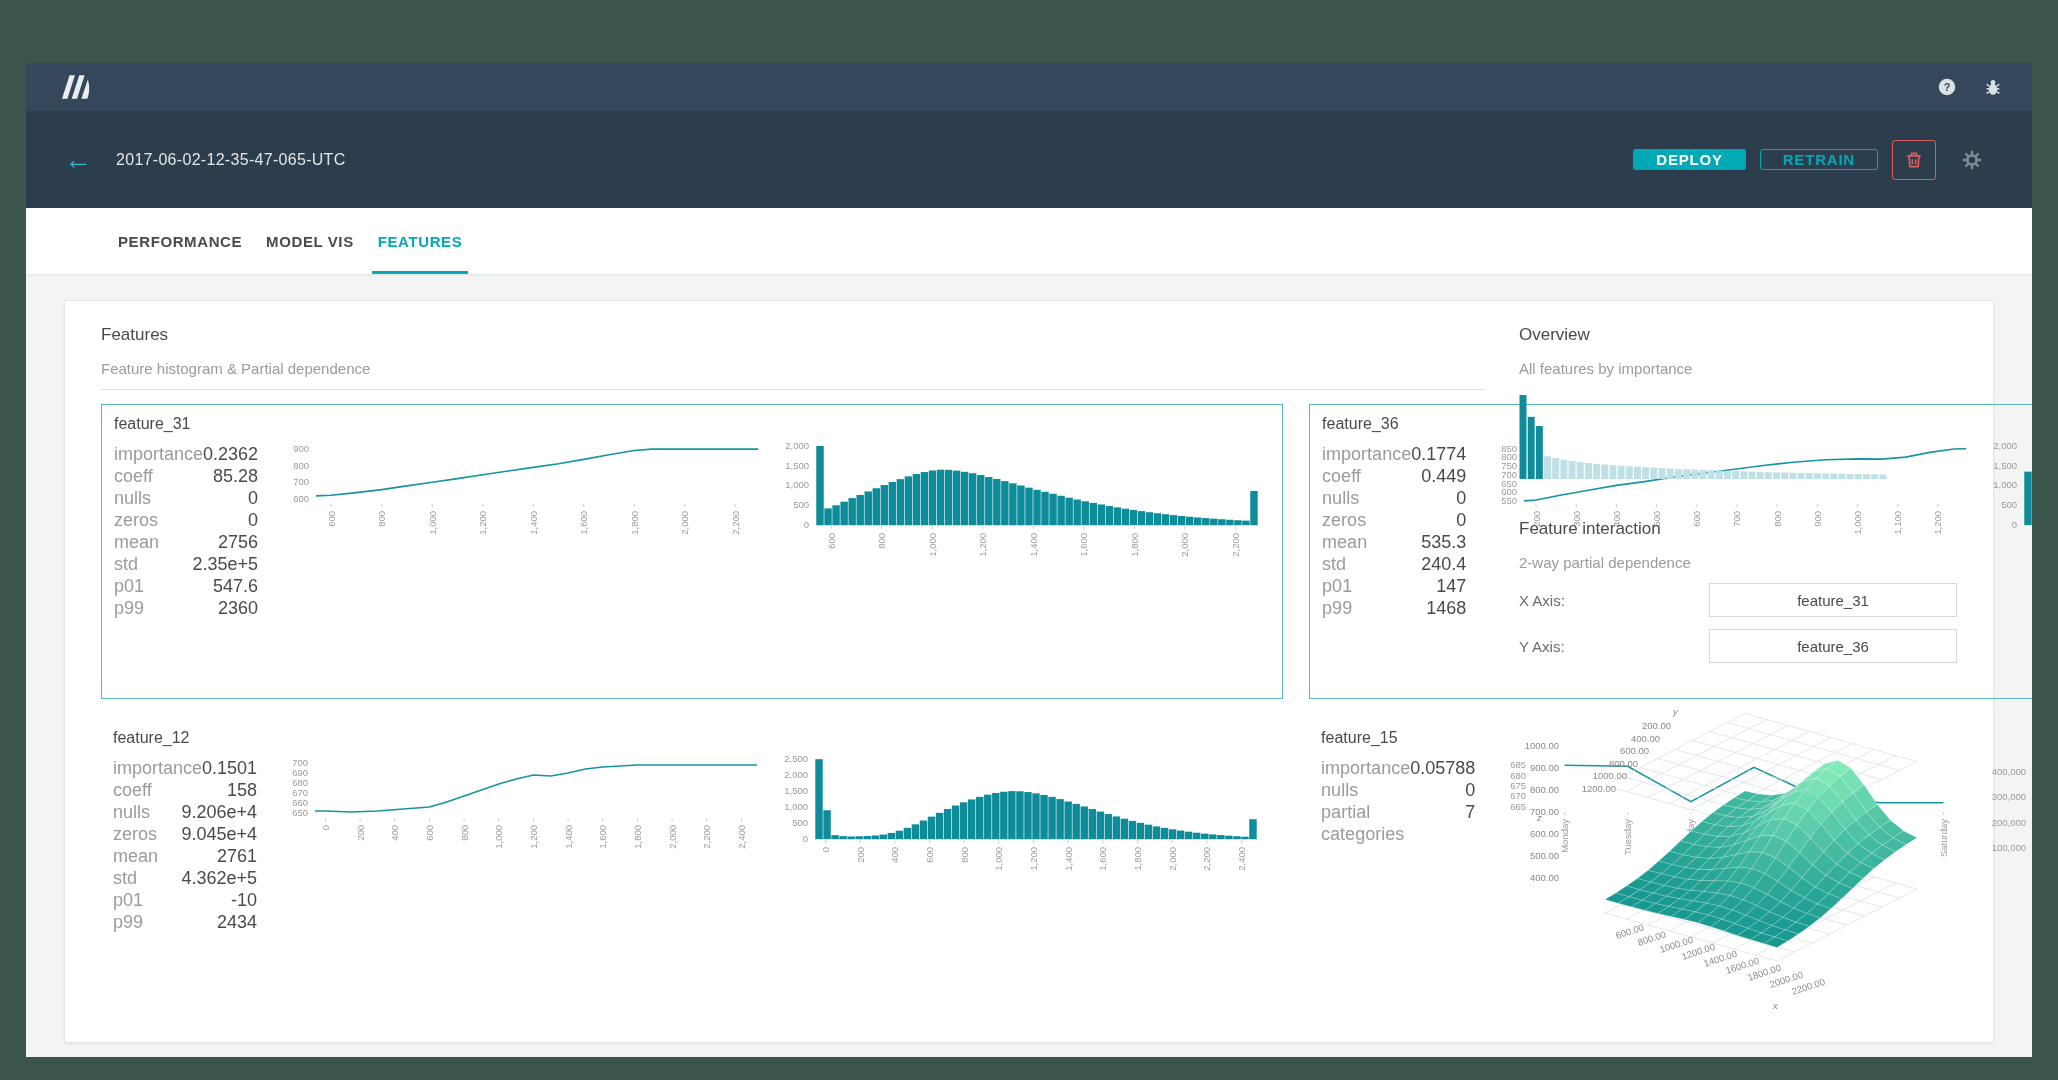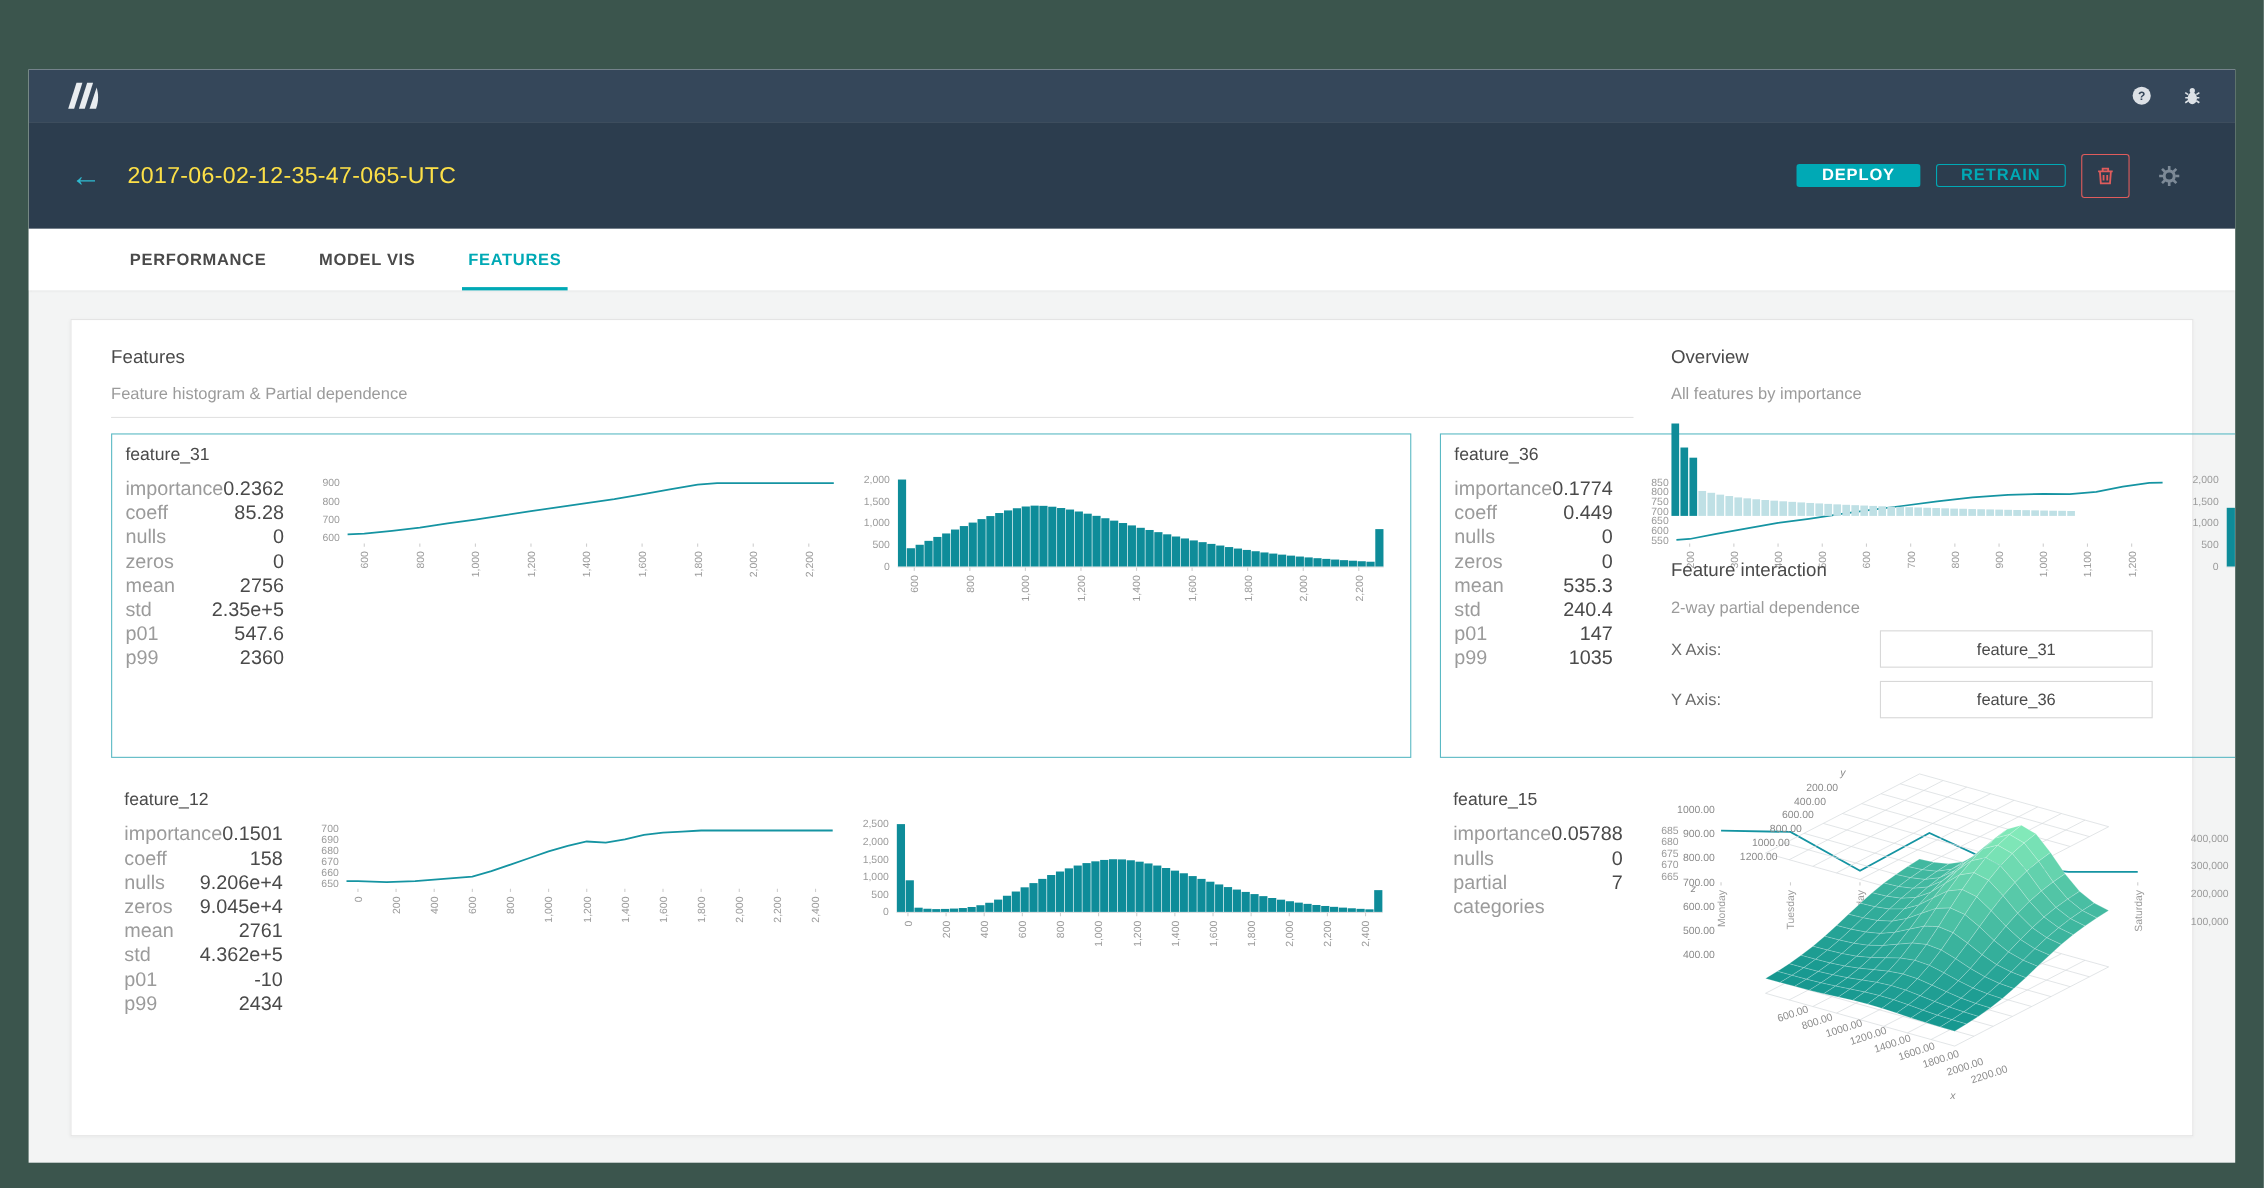--- a/index.html
+++ b/index.html
@@ -4,28 +4,28 @@
 <style>
 *{box-sizing:border-box;margin:0;padding:0}
 html,body{width:2058px;height:1080px}
 body{background:#3b554d;font-family:"Liberation Sans",sans-serif;position:relative;overflow:hidden}
 .frame{position:absolute;left:26px;top:63px;width:2006px;height:994px;background:#f3f4f4;display:flex;flex-direction:column;overflow:hidden}
 .topbar{height:48px;background:#35475a;display:flex;align-items:center;padding:0 28px;flex:0 0 auto}
 .topbar-right{margin-left:auto;display:flex;gap:24px;align-items:center}
 .tb-icon{width:22px;height:22px;cursor:pointer}
 .titlebar{height:97px;background:#2c3d4e;display:flex;align-items:center;padding:0 38px;flex:0 0 auto}
 .back{color:#2fb9cf;font-size:28px;margin-right:24px;cursor:pointer;line-height:1}
-.model-title{color:#fde047;font-size:21px;font-weight:400;letter-spacing:.3px}
+.model-title{color:#e5e5e5;font-size:16px;font-weight:400;letter-spacing:.3px}
 .actions{margin-left:auto;display:flex;align-items:center;gap:14px}
 .btn{font-size:15px;font-weight:700;letter-spacing:.8px;padding:1px 22px;border-radius:3px;border:1px solid transparent;cursor:pointer;font-family:inherit}
 .btn-deploy{background:#00a9b5;color:#fff}
 .btn-retrain{background:transparent;border-color:#00a9b5;color:#00a9b5}
 .icon-btn{background:transparent;border:1px solid transparent;border-radius:3px;width:44px;height:40px;display:flex;align-items:center;justify-content:center;cursor:pointer}
 .btn-trash{border-color:#e05c5c}
-.tabs{height:56px;background:#fff;display:flex;align-items:stretch;padding:0 0 0 92px;gap:48px;flex:0 0 auto;box-shadow:0 1px 2px rgba(0,0,0,.08)}
+.tabs{height:66px;background:#fff;display:flex;align-items:stretch;padding:0 0 0 92px;gap:24px;flex:0 0 auto;box-shadow:0 1px 2px rgba(0,0,0,.08)}
 .tab{display:flex;align-items:center;font-size:15px;font-weight:700;letter-spacing:.6px;color:#4a4a4a;position:relative;cursor:pointer}
 .tab.active{color:#00a9b5}
 .tab.active::after{content:"";position:absolute;left:-6px;right:-6px;bottom:0;height:3px;background:#00a9b5}
 .content{flex:1;padding:26px 38px;overflow:hidden}
 .card{background:#fff;border:1px solid #e4e4e4;box-shadow:0 1px 3px rgba(0,0,0,.06);padding:24px 36px 26px;display:flex;gap:34px}
 .main-col{flex:1;min-width:0}
 h2.sec{font-size:17px;font-weight:400;color:#4a4a4a}
 .sub{font-size:15px;color:#9b9b9b;margin-top:15px}
 .main-col hr{border:none;border-top:1px solid #e2e2e2;margin:12px 0 14px}
 .panel-grid{display:grid;grid-template-columns:1fr 1fr;grid-template-rows:295px 278px;column-gap:26px;row-gap:20px}
@@ -293,21 +293,21 @@
                   <div class="stat-row">
                     <span class="sl">std</span>
                     <span class="sv">240.4</span>
                   </div>
                   <div class="stat-row">
                     <span class="sl">p01</span>
                     <span class="sv">147</span>
                   </div>
                   <div class="stat-row">
                     <span class="sl">p99</span>
-                    <span class="sv">1035</span>
+                    <span class="sv">1468</span>
                   </div>
                 </div>
               <div class="charts">
                 <svg width="500" height="104">
                     <text x="39" y="12.515151515151516" text-anchor="end" font-size="9.5" fill="#9b9b9b">850</text>
                     <text x="39" y="21.303030303030305" text-anchor="end" font-size="9.5" fill="#9b9b9b">800</text>
                     <text x="39" y="30.09090909090909" text-anchor="end" font-size="9.5" fill="#9b9b9b">750</text>
                     <text x="39" y="38.878787878787875" text-anchor="end" font-size="9.5" fill="#9b9b9b">700</text>
                     <text x="39" y="47.666666666666664" text-anchor="end" font-size="9.5" fill="#9b9b9b">650</text>
                     <text x="39" y="56.45454545454546" text-anchor="end" font-size="9.5" fill="#9b9b9b">600</text>

